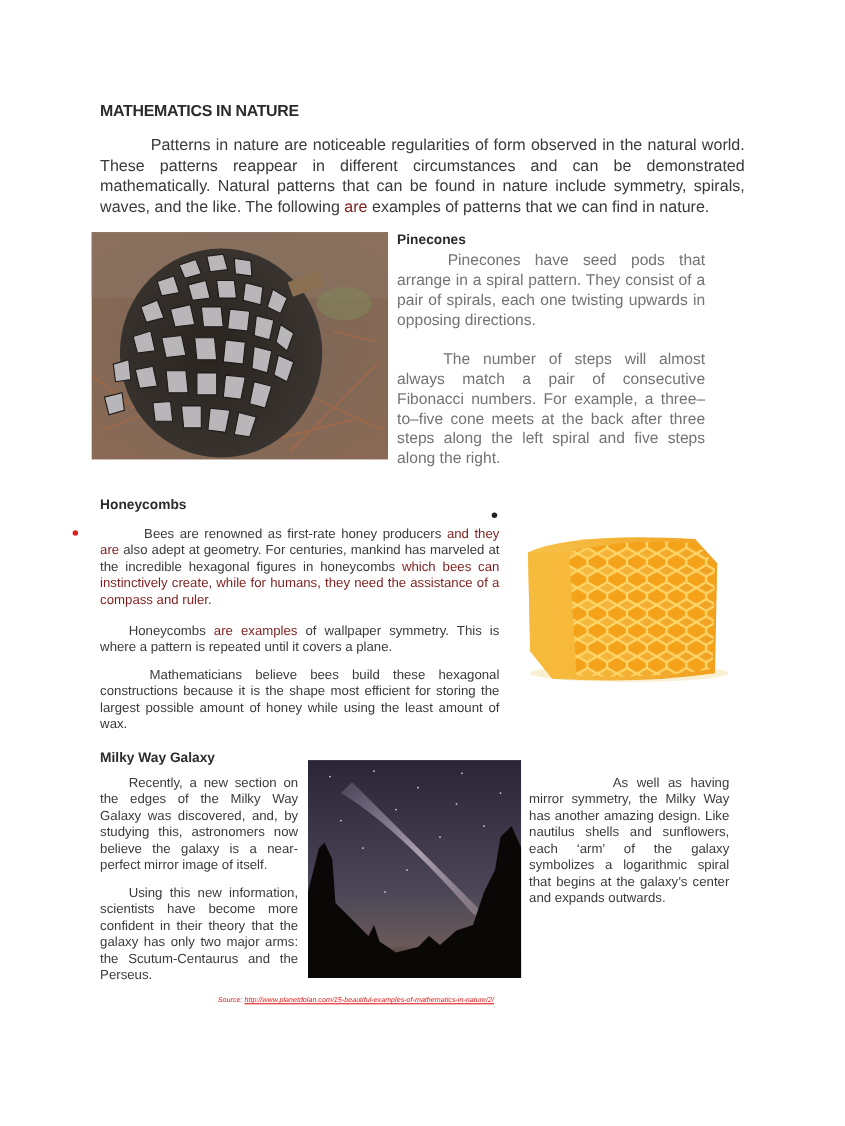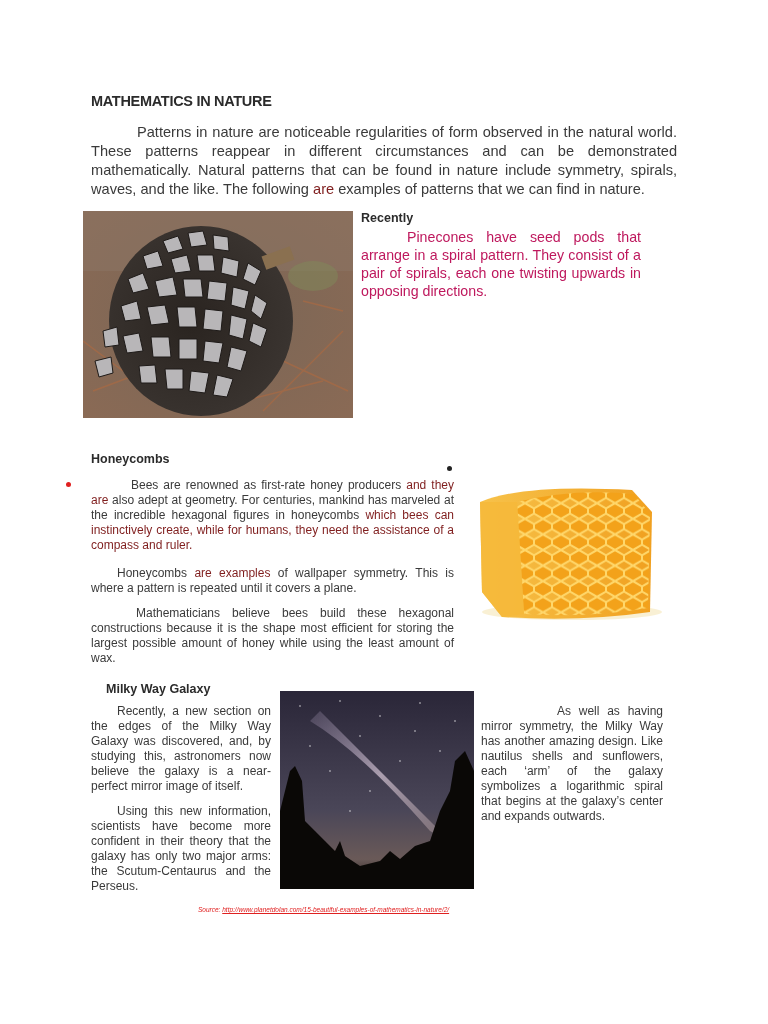--- a/index.html
+++ b/index.html
@@ -5,21 +5,21 @@
   html, body { margin:0; padding:0; background:#ffffff; }
   body { width:768px; height:1024px; position:relative; overflow:hidden; font-family:"Liberation Sans", sans-serif; color:#333333; }
   .page { position:absolute; left:0; top:0; width:768px; height:916px; background:#ffffff; }
   .abs { position:absolute; }
   .title { left:91px; top:93px; font-size:14.5px; font-weight:bold; color:#2b2b2b; letter-spacing:-0.3px; }
   .intro { left:91px; top:123px; width:586px; font-size:14.6px; line-height:19px; text-align:justify; color:#3a3a3a; }
   .indent { display:inline-block; width:46px; }
   .red { color:#7f1d1d; }
   .pine-img { left:83px; top:211px; width:270px; height:207px; overflow:hidden; }
   .pine-head { left:361px; top:211px; font-size:12.5px; font-weight:bold; color:#2b2b2b; }
-  .pine-p { left:361px; width:280px; font-size:14.2px; line-height:18px; text-align:justify; color:#be185d; }
+  .pine-p { left:361px; width:280px; font-size:14.2px; line-height:18px; text-align:justify; color:#737373; }
   .sec-head { font-size:12.5px; font-weight:bold; color:#2b2b2b; }
   .body-s { font-size:12px; line-height:15px; text-align:justify; color:#3a3a3a; }
   .bullet-red { left:66px; top:482px; width:5px; height:5px; border-radius:50%; background:#e02020; }
   .bullet-blk { left:447px; top:466px; width:5px; height:5px; border-radius:50%; background:#222; }
   .honey-img { left:462px; top:472px; width:222px; height:152px; overflow:hidden; }
   .galaxy-img { left:280px; top:691px; width:194px; height:198px; overflow:hidden; }
   .source { left:198px; top:906px; font-size:6.5px; font-style:italic; color:#e02020; }
   .source a { color:#e02020; text-decoration:underline; }
 </style>
 </head>
@@ -85,22 +85,23 @@
         <polygon points="56,155 72,154 74,172 58,172"></polygon>
         <polygon points="82,158 100,158 100,178 84,178"></polygon>
         <polygon points="108,160 126,162 122,182 106,180"></polygon>
         <polygon points="134,164 150,168 144,186 130,184"></polygon>
         <polygon points="20,120 34,116 36,134 22,136"></polygon>
         <polygon points="12,150 28,146 30,162 16,166"></polygon>
       </g>
     </svg>
   </div>
 
-  <div class="abs pine-head">Recently</div>
+  <div class="abs pine-head">Pinecones</div>
   <div class="abs pine-p" style="top:228px;"><span class="indent" style="width:46px;"></span><span>Pinecones have seed pods that arrange in a spiral pattern. They consist of a pair of spirals, each one twisting upwards in opposing directions.</span></div>
+  <div class="abs pine-p" style="top:318px;"><span class="indent" style="width:42px;"></span><span>The number of steps will almost always match a pair of consecutive Fibonacci numbers. For example, a three–to–five cone meets at the back after three steps along the left spiral and five steps along the right.</span></div>
 
   <div class="abs sec-head" style="left:91px; top:452px;">Honeycombs</div>
   <div class="abs bullet-blk"></div>
   <div class="abs bullet-red"></div>
 
   <div class="abs body-s" style="left:91px; top:478px; width:363px;"><span class="indent" style="width:40px;"></span><span>Bees are renowned as first-rate honey producers </span><span class="red">and they are</span><span> also adept at geometry. For centuries, mankind has marveled at the incredible hexagonal figures in honeycombs </span><span class="red">which bees can instinctively create, while for humans, they need the assistance of a compass and ruler.</span></div>
 
   <div class="abs body-s" style="left:91px; top:606px; width:363px;"><span class="indent" style="width:45px;"></span><span>Mathematicians believe bees build these hexagonal constructions because it is the shape most efficient for storing the largest possible amount of honey while using the least amount of wax.</span></div>
 
   <div class="abs body-s" style="left:91px; top:566px; width:363px;"><span class="indent" style="width:26px;"></span><span>Honeycombs </span><span class="red">are examples</span><span> of wallpaper symmetry. This is where a pattern is repeated until it covers a plane.</span></div>
@@ -117,21 +118,21 @@
         </linearGradient>
       </defs>
       <rect width="222" height="152" fill="#ffffff"></rect>
       <ellipse cx="110" cy="140" rx="90" ry="8" fill="#f5e6b8" opacity="0.6"></ellipse>
       <path d="M18,30 Q60,12 170,18 L190,40 L188,140 Q120,150 40,145 L20,120 Z" fill="url(#hsh)"></path>
       <path d="M55,30 Q110,16 172,22 L188,42 L186,136 Q130,146 62,142 Z" fill="url(#hex)"></path>
       <path d="M18,30 L55,30 L62,142 L40,145 L20,120 Z" fill="#f6b83a" opacity="0.85"></path>
     </svg>
   </div>
 
-  <div class="abs sec-head" style="left:106px; top:682px;">Milky Way Galaxy</div>
+  <div class="abs sec-head" style="left:91px; top:682px;">Milky Way Galaxy</div>
 
   <div class="abs body-s" style="left:91px; top:704px; width:180px;"><span class="indent" style="width:26px;"></span><span>Recently, a new section on the edges of the Milky Way Galaxy was discovered, and, by studying this, astronomers now believe the galaxy is a near-perfect mirror image of itself.</span></div>
 
   <div class="abs body-s" style="left:91px; top:804px; width:180px;"><span class="indent" style="width:26px;"></span><span>Using this new information, scientists have become more confident in their theory that the galaxy has only two major arms: the Scutum-Centaurus and the Perseus.</span></div>
 
   <div class="abs galaxy-img">
     <svg width="194" height="198" viewBox="0 0 194 198">
       <defs>
         <linearGradient id="sky" x1="0" y1="0" x2="0" y2="1">
           <stop offset="0%" stop-color="#2a2638"></stop>

